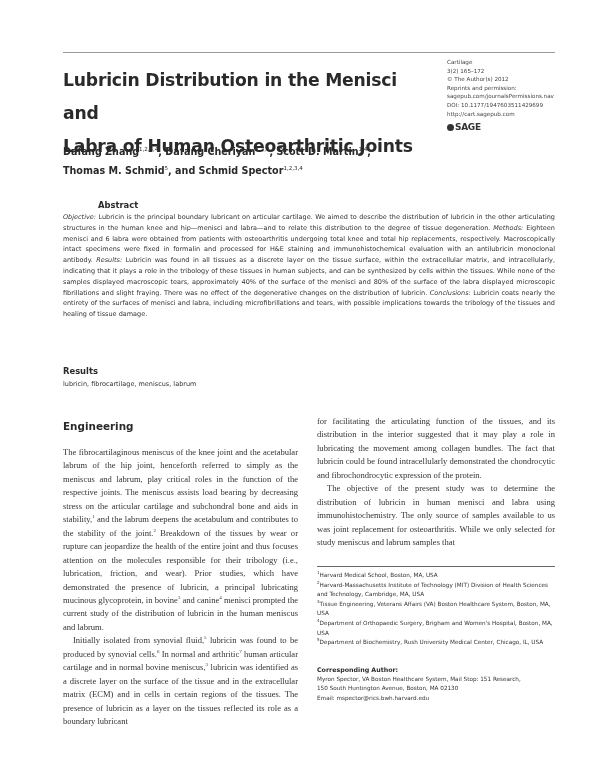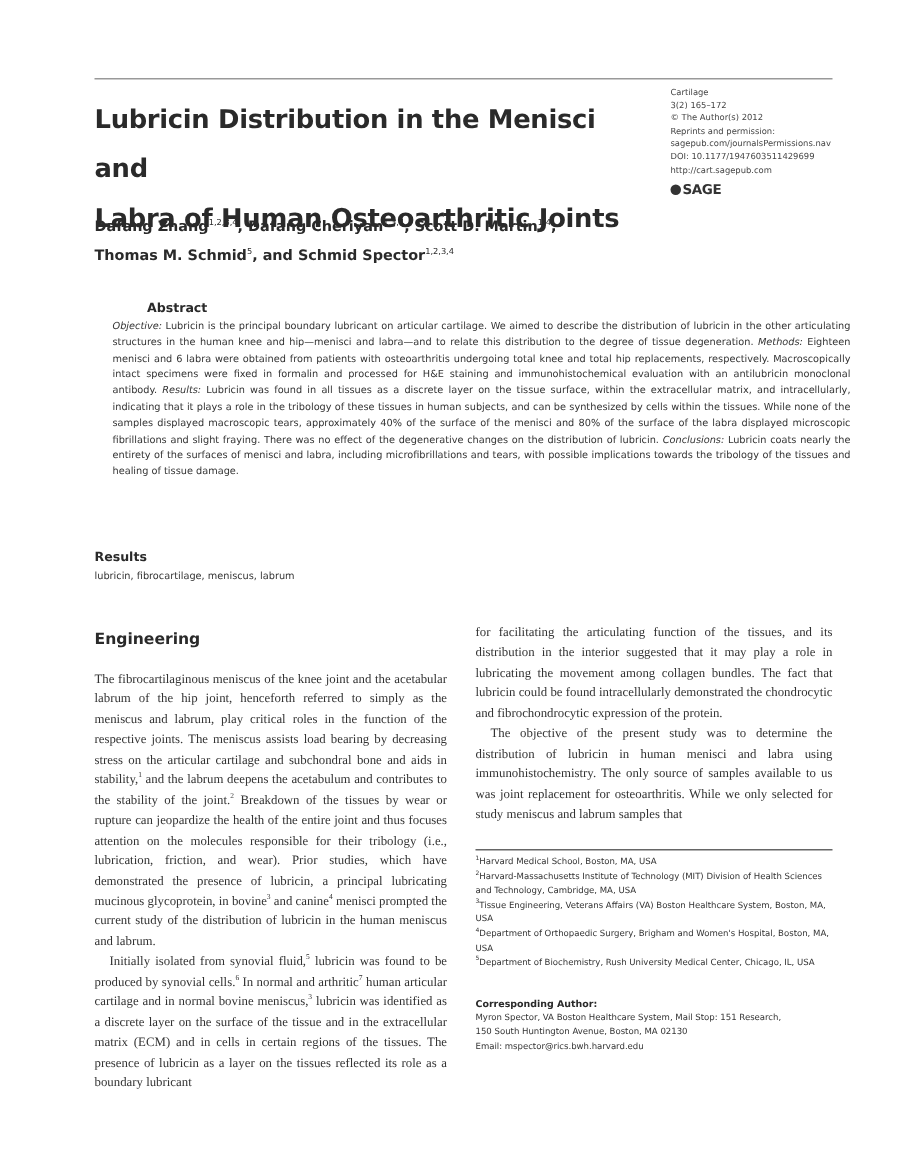--- a/index.html
+++ b/index.html
@@ -5,21 +5,21 @@
   html,body{margin:0;padding:0;background:#fff;}
   body{width:600px;height:779px;position:relative;overflow:hidden;color:#222;}
   .top-rule{position:absolute;left:63px;top:52px;width:492px;height:0;border-top:1.2px solid #999;}
   .title{position:absolute;left:63px;top:64px;width:360px;font-family:"DejaVu Sans",sans-serif;font-weight:bold;font-size:17.2px;line-height:33px;color:#2a2a2a;letter-spacing:-0.2px;}
   .meta{position:absolute;left:447px;top:58px;width:150px;font-family:"DejaVu Sans",sans-serif;font-size:5.6px;line-height:8.6px;color:#444;}
   .sage{position:absolute;left:447px;top:122px;font-family:"DejaVu Sans",sans-serif;font-weight:bold;font-size:9px;color:#333;letter-spacing:-0.3px;}
   .sage .dot{display:inline-block;width:7px;height:7px;border-radius:50%;background:#333;vertical-align:-1px;margin-right:1px;}
   .authors{position:absolute;left:63px;top:141px;width:460px;font-family:"DejaVu Sans",sans-serif;font-weight:bold;font-size:9.6px;line-height:16px;color:#2a2a2a;}
   .authors sup{font-size:5.5px;font-weight:normal;vertical-align:4px;}
   .h-abs{position:absolute;left:63px;top:200px;font-family:"DejaVu Sans",sans-serif;font-weight:bold;font-size:8.4px;color:#2a2a2a;margin-left:35px;}
-  .abstract{position:absolute;left:63px;top:212px;width:492px;font-family:"DejaVu Sans",sans-serif;font-size:6.5px;line-height:10.8px;color:#333;text-align:justify;margin-left:12px;}
+  .abstract{position:absolute;left:63px;top:212px;width:492px;font-family:"DejaVu Sans",sans-serif;font-size:6.5px;line-height:10.8px;color:#333;text-align:justify;}
   .abstract i{font-style:italic;}
   .h-kw{position:absolute;left:63px;top:366px;font-family:"DejaVu Sans",sans-serif;font-weight:bold;font-size:8.4px;color:#2a2a2a;}
   .keywords{position:absolute;left:63px;top:380px;font-family:"DejaVu Sans",sans-serif;font-size:6.5px;color:#333;}
   .h-intro{position:absolute;left:63px;top:420px;font-family:"DejaVu Sans",sans-serif;font-weight:bold;font-size:10.4px;color:#2a2a2a;}
   .col{position:absolute;font-family:"Liberation Serif",serif;font-size:8.55px;line-height:13.45px;color:#333;text-align:justify;}
   .col p{margin:0;}
   .col p.indent{text-indent:10px;}
   .col sup{font-size:5px;vertical-align:4px;line-height:0;}
   .col-left{left:63px;top:446px;width:235px;}
   .col-right{left:317px;top:415px;width:238px;}

